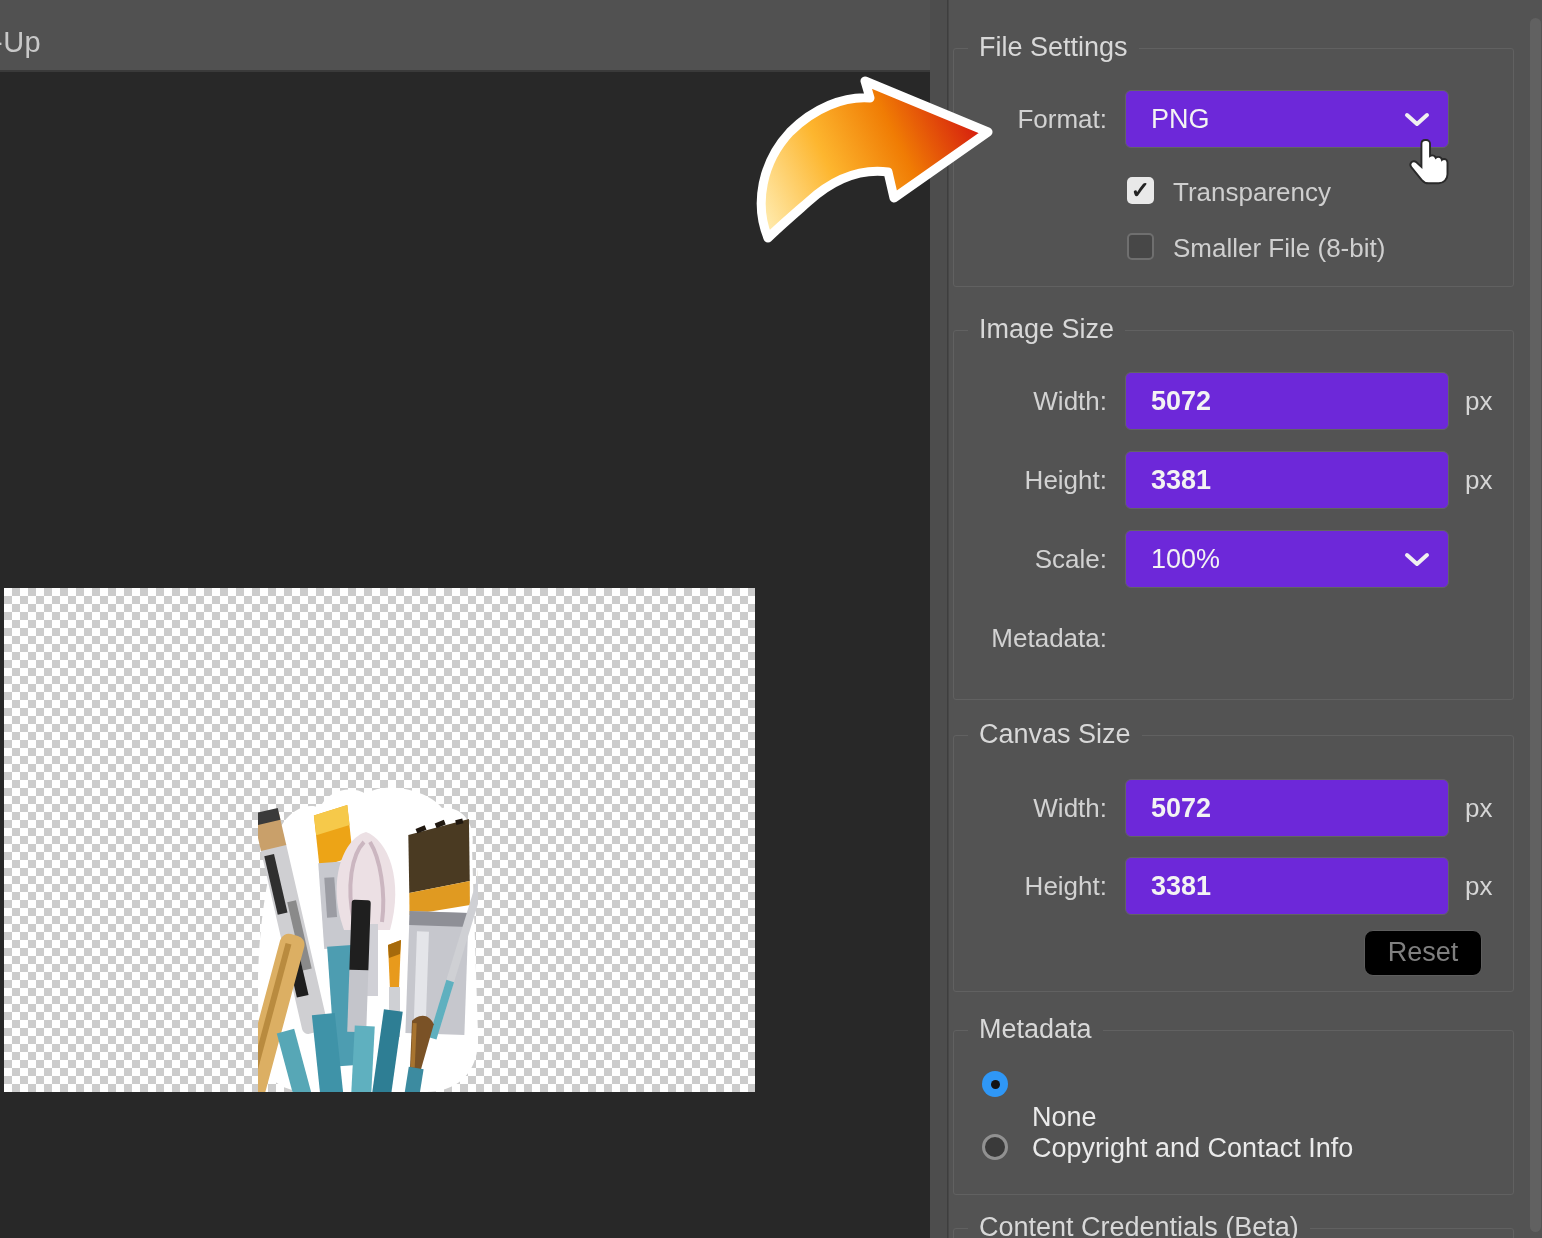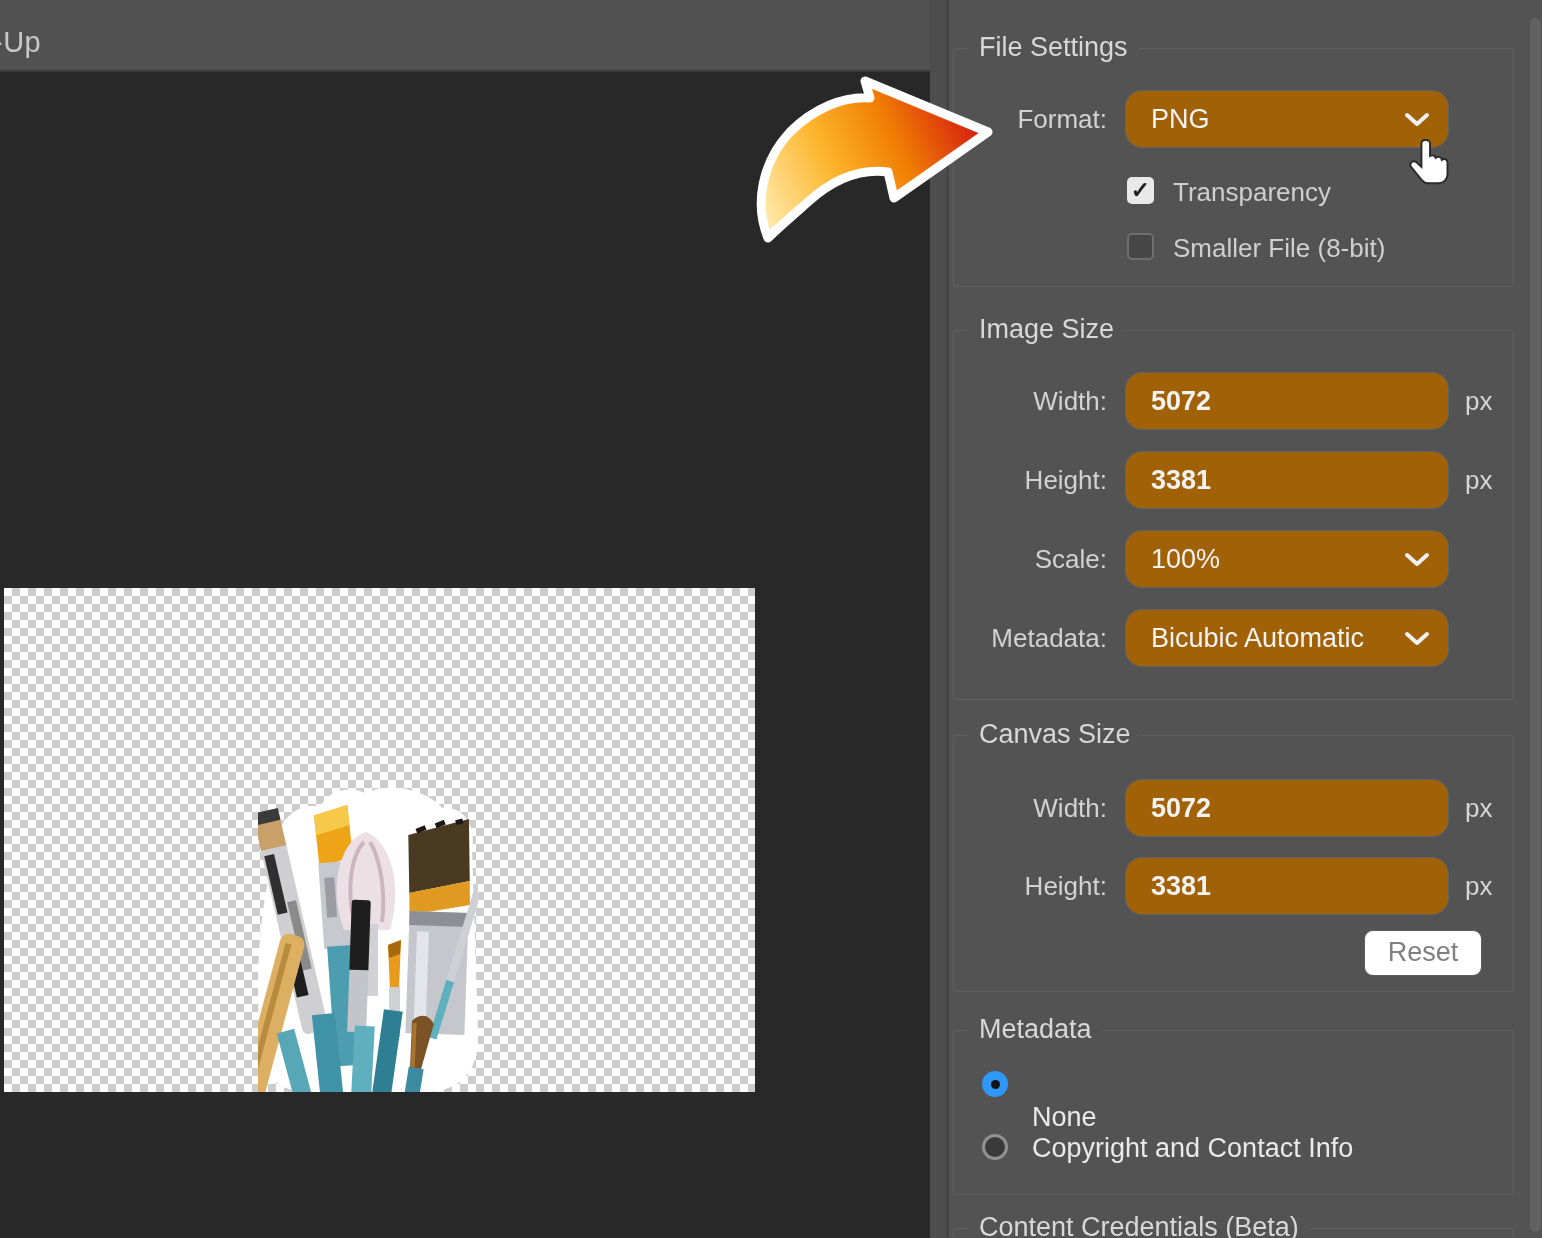--- a/index.html
+++ b/index.html
@@ -26,39 +26,39 @@
   .brushes{position:absolute;left:254px;top:194px;width:220px;height:310px;}
 
   
   .panel{position:absolute;left:948px;top:0;width:594px;height:1238px;background:#535353;border-left:1px solid #474747;}
   .group{position:absolute;left:4px;width:561px;border:1px solid #616161;border-radius:3px;box-sizing:border-box;}
   .legend{position:absolute;top:-17px;left:14px;background:#535353;padding:0 11px;font-size:27px;color:#d8d8d8;white-space:nowrap;}
   .lbl{position:absolute;left:0;width:158px;text-align:right;font-size:26px;color:#d2d2d2;}
   .unit{position:absolute;left:516px;font-size:26px;color:#d6d6d6;}
   .field,.num-input{
     position:absolute;left:176px;width:324px;height:58px;
-    background:#a16207;border:1px solid #636363;border-radius:17px;
+    background:#6d28d9;border:1px solid #636363;border-radius:6px;
     color:#f3f3f3;font-size:27px;box-sizing:border-box;
     font-family:"Liberation Sans", sans-serif;
   }
   .field{line-height:56px;padding-left:25px;}
   .num-input{padding-left:25px;outline:none;font-weight:bold;}
   .chev{position:absolute;right:18px;top:20px;width:26px;height:18px;}
   .checkbox{position:absolute;left:178px;width:27px;height:27px;border-radius:5px;}
   .checkbox.checked{background:#e9e9e9;color:#242424;font-size:23px;font-weight:bold;text-align:center;line-height:27px;}
   .checkbox.unchecked{background:#474747;border:2px solid #6f6f6f;box-sizing:border-box;}
   .cb-label{position:absolute;left:224px;font-size:26px;color:#cfcfcf;white-space:nowrap;}
   .radio{position:absolute;left:33px;width:26px;height:26px;border-radius:50%;}
   .radio.selected{background:#2f97f6;}
   .radio.selected .dot{position:absolute;left:9px;top:9px;width:9px;height:9px;border-radius:50%;background:#141414;}
   .radio.unselected{background:#3a3a3a;border:3px solid #919191;box-sizing:border-box;}
   .radio-label{position:absolute;left:83px;font-size:27px;color:#eaeaea;white-space:nowrap;}
   .reset-btn{
     position:absolute;left:415px;top:930px;width:116px;height:44px;
-    background:#ffffff;border:1px solid #5e5e5e;border-radius:9px;
+    background:#000000;border:1px solid #5e5e5e;border-radius:9px;
     color:#7f7f7f;font-size:27px;text-align:center;line-height:42px;
   }
   .scroll-thumb{position:absolute;right:2px;top:18px;bottom:6px;width:11px;border-radius:6px;background:#616161;}
 
   
   .arrow-annotation{position:absolute;left:748px;top:76px;width:256px;height:190px;z-index:40;}
   .cursor{position:absolute;left:1408px;top:138px;width:46px;height:50px;z-index:50;}
 </style>
 </head>
 <body>
@@ -173,26 +173,20 @@
 
   <span class="lbl" style="top:544px;">Scale:</span>
   <div class="field" style="top:530px;">
     <span>100%</span>
     <svg class="chev" viewBox="0 0 26 18">
       <path d="M3,4 L13,13 L23,4" fill="none" stroke="#f0f0f0" stroke-width="4" stroke-linecap="round" stroke-linejoin="round"></path>
     </svg>
   </div>
 
   <span class="lbl" style="top:623px;">Metadata:</span>
-  <div class="field" style="top:609px;">
-    <span>Bicubic Automatic</span>
-    <svg class="chev" viewBox="0 0 26 18">
-      <path d="M3,4 L13,13 L23,4" fill="none" stroke="#f0f0f0" stroke-width="4" stroke-linecap="round" stroke-linejoin="round"></path>
-    </svg>
-  </div>
 
   <div class="group" style="top:735px;height:257px;">
     <span class="legend">Canvas Size</span>
   </div>
   <span class="lbl" style="top:793px;">Width:</span>
   <input class="num-input" style="top: 779px;" readonly="" value="5072">
   <span class="unit" style="top:793px;">px</span>
 
   <span class="lbl" style="top:871px;">Height:</span>
   <input class="num-input" style="top: 857px;" readonly="" value="3381">

